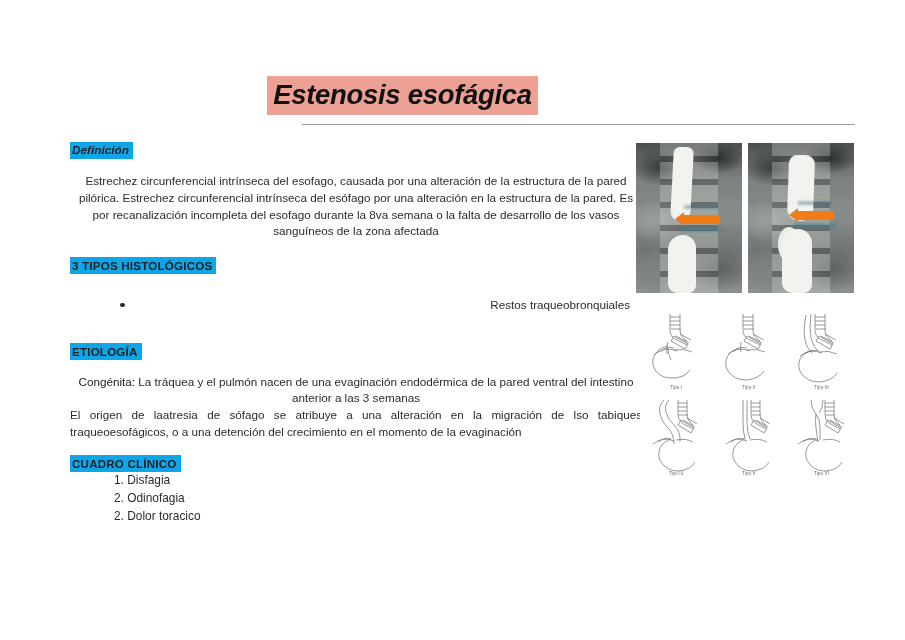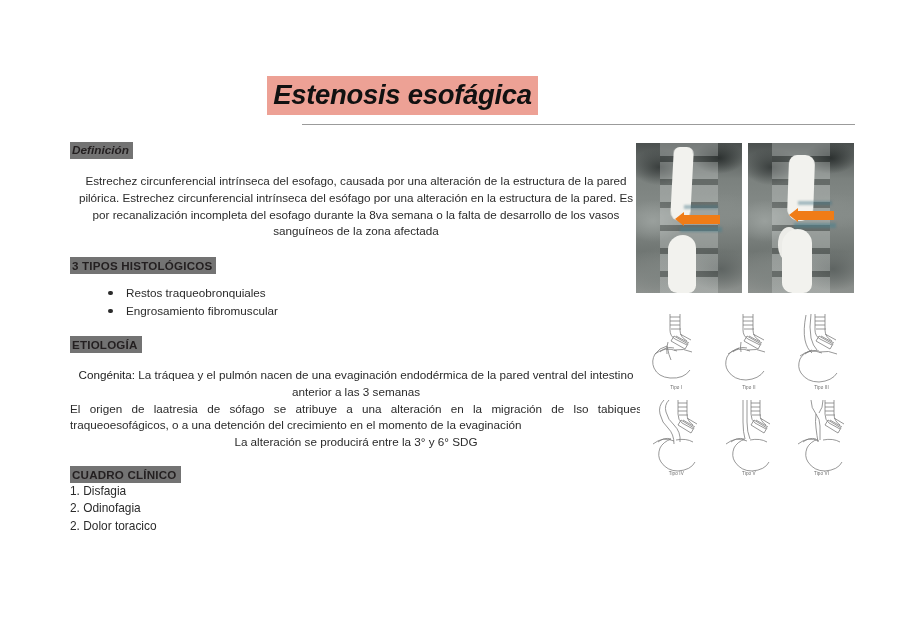--- a/index.html
+++ b/index.html
@@ -31,21 +31,21 @@
     position: absolute; left: 302px; top: 124px;
     width: 553px; height: 1px; background: #9b9b9b;
   }
 
   
   .left-col {
     position: absolute; left: 70px; top: 140px; width: 572px;
   }
   .sec-head {
     display: inline-block;
-    background: #737373;
+    background: #0ea5e9;
     font-size: 11.6px;
     font-weight: bold;
     padding: 1px 4px 1px 2px;
     line-height: 1.3;
   }
   .sec-head.italic { font-style: italic; font-size: 11.8px; }
   .sec-head.caps { letter-spacing: 0.2px; }
 
   .body-text {
     font-size: 11.7px;
@@ -53,39 +53,40 @@
     color: #2b2b2b;
     text-align: center;
   }
   .body-text.justify { text-align: justify; }
   .spacer-10 { height: 10px; }
   .spacer-14 { height: 14px; }
   .spacer-16 { height: 16px; }
 
   ul.bullets {
     list-style: none;
-    margin: 0; padding: 0 0 0 38px;
+    margin: 12px; padding: 0 0 0 38px; text-align: right;
   }
   ul.bullets li {
     font-size: 11.7px;
     line-height: 1.52;
     color: #2b2b2b;
     position: relative;
     padding-left: 18px;
   }
   ul.bullets li::before {
     content: "";
     position: absolute; left: 0; top: 7px;
     width: 4.5px; height: 4.5px; border-radius: 50%;
     background: #2b2b2b;
   }
   .num-list div {
     font-size: 11.9px;
     line-height: 1.50;
     color: #2b2b2b;
+    margin-left: 44px;
   }
   b.inline-b { font-weight: normal; color:#1a1a1a; }
 
   
   .xray-block {
     position: absolute; left: 636px; top: 143px;
     width: 219px; height: 150px;
     display: flex; gap: 6px;
     background: #ffffff;
   }
@@ -224,31 +225,29 @@
     <div class="spacer-14"></div>
     <div class="body-text">Estrechez circunferencial intrínseca del esofago, causada por una alteración de la estructura de la pared pilórica. Estrechez circunferencial intrínseca del esófago por una alteración en la estructura de la pared. Es por recanalización incompleta del esofago durante la 8va semana o la falta de desarrollo de los vasos sanguíneos de la zona afectada</div>
 
     <div class="spacer-16"></div>
 
     
     <span class="sec-head caps">3 TIPOS HISTOLÓGICOS</span>
     <div class="spacer-10"></div>
     <ul class="bullets">
       <li>Restos traqueobronquiales</li>
-      <li>Engrosamiento fibromuscular</li>
     </ul>
 
     <div class="spacer-16"></div>
 
     
     <span class="sec-head caps">ETIOLOGÍA</span>
     <div class="spacer-14"></div>
     <div class="body-text"><b class="inline-b">Congénita:</b><span> La tráquea y el pulmón nacen de una evaginación endodérmica de la pared ventral del intestino anterior a las 3 semanas</span></div>
     <div class="body-text justify">El origen de laatresia de sófago se atribuye a una alteración en la migración de lso tabiques traqueoesofágicos, o a una detención del crecimiento en el momento de la evaginación</div>
-    <div class="body-text">La alteración se producirá entre la 3° y 6° SDG</div>
 
     <div class="spacer-14"></div>
 
     
     <span class="sec-head caps">CUADRO CLÍNICO</span>
     <div class="num-list">
       <div>1. Disfagia</div>
       <div>2. Odinofagia</div>
       <div>2. Dolor toracico</div>
     </div>

